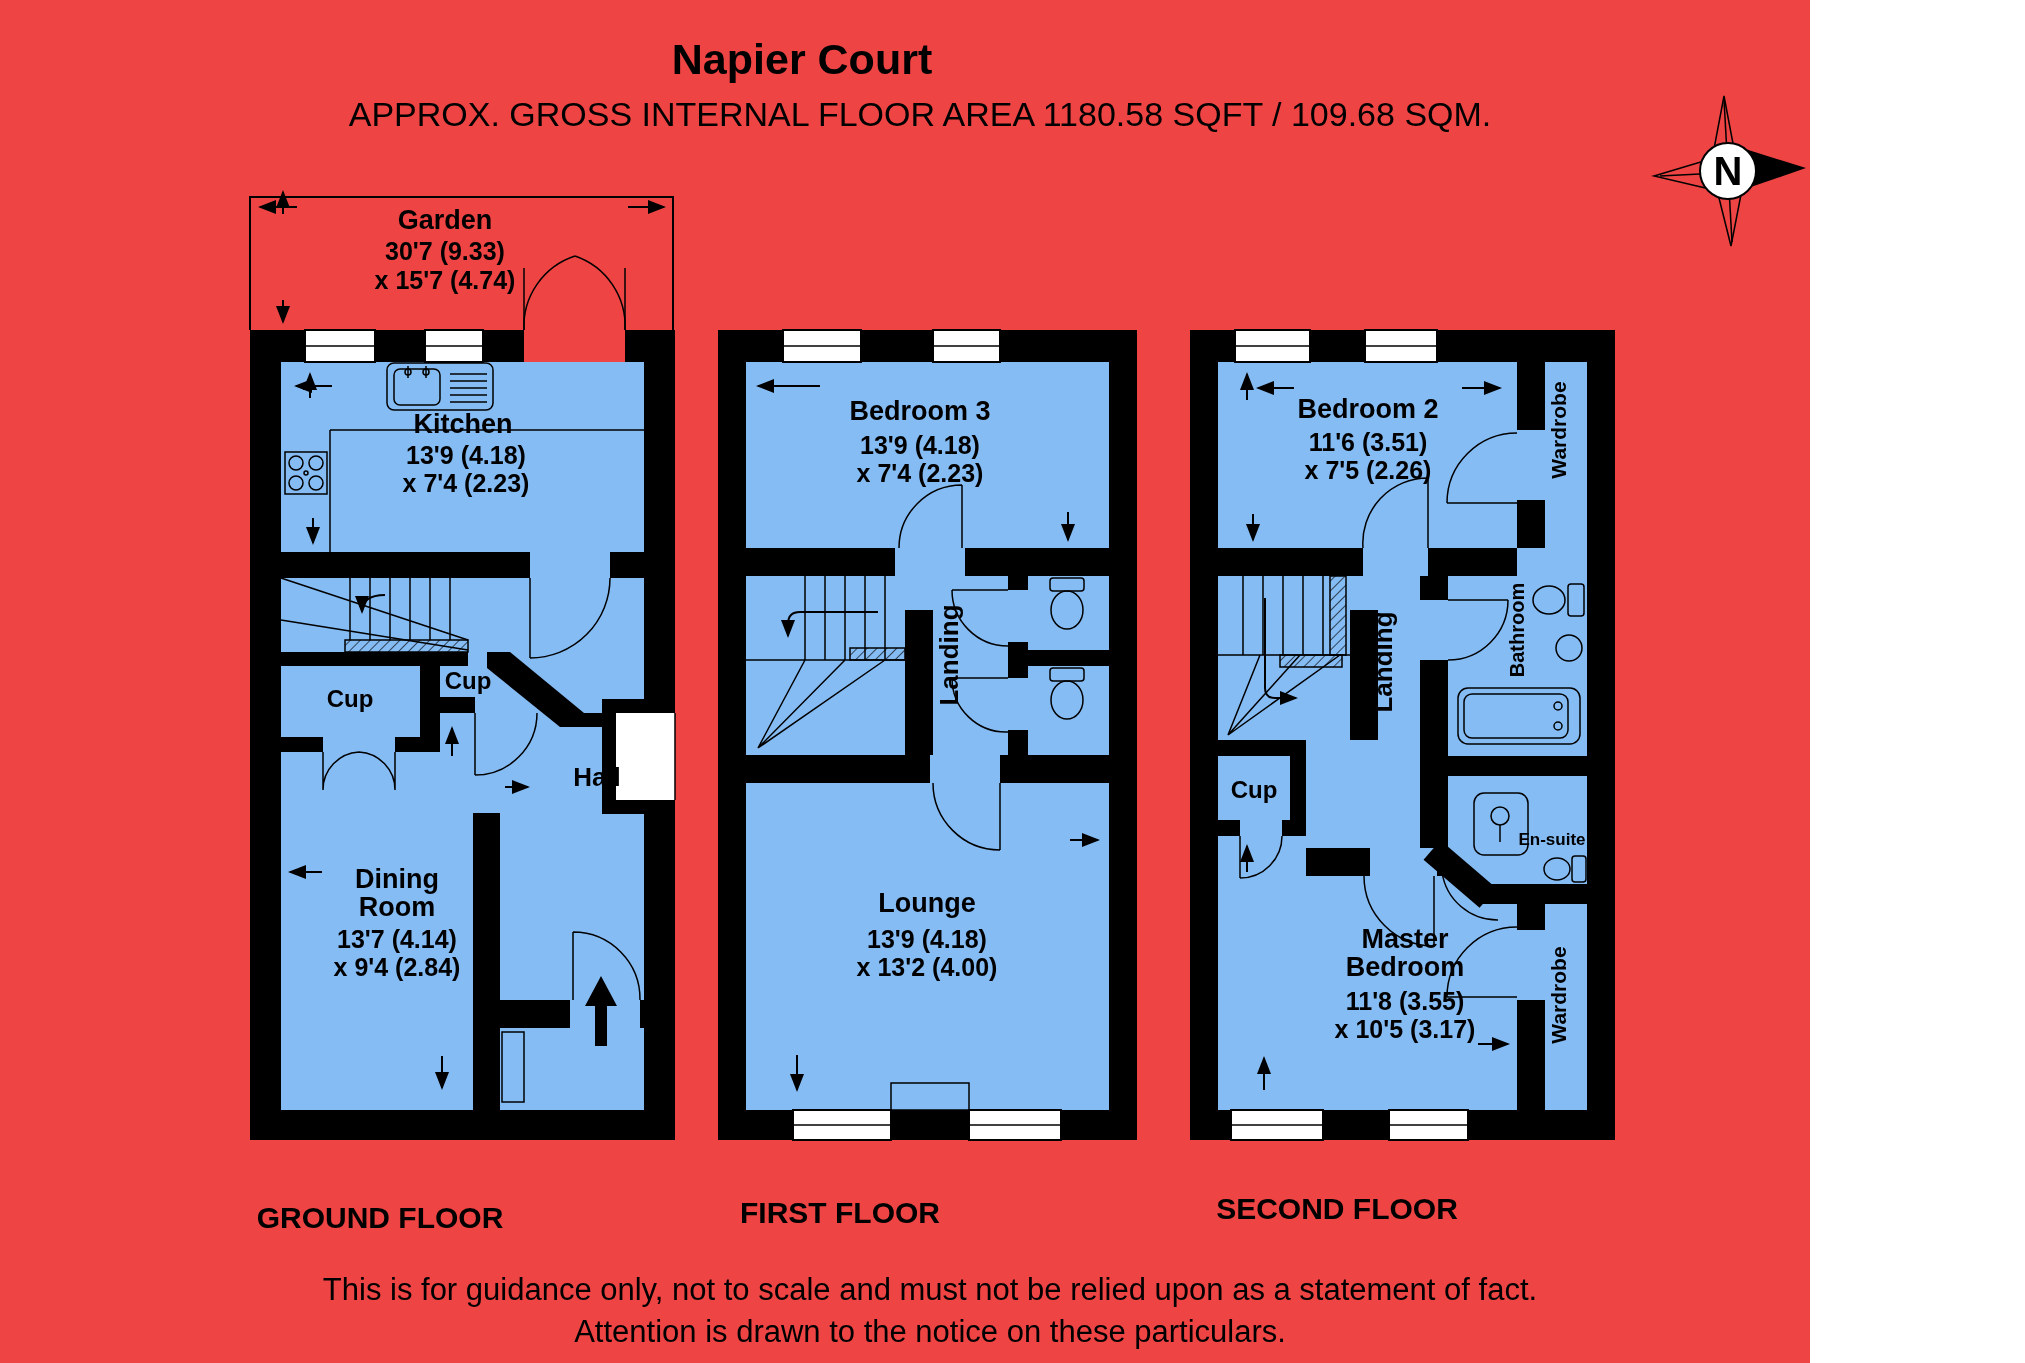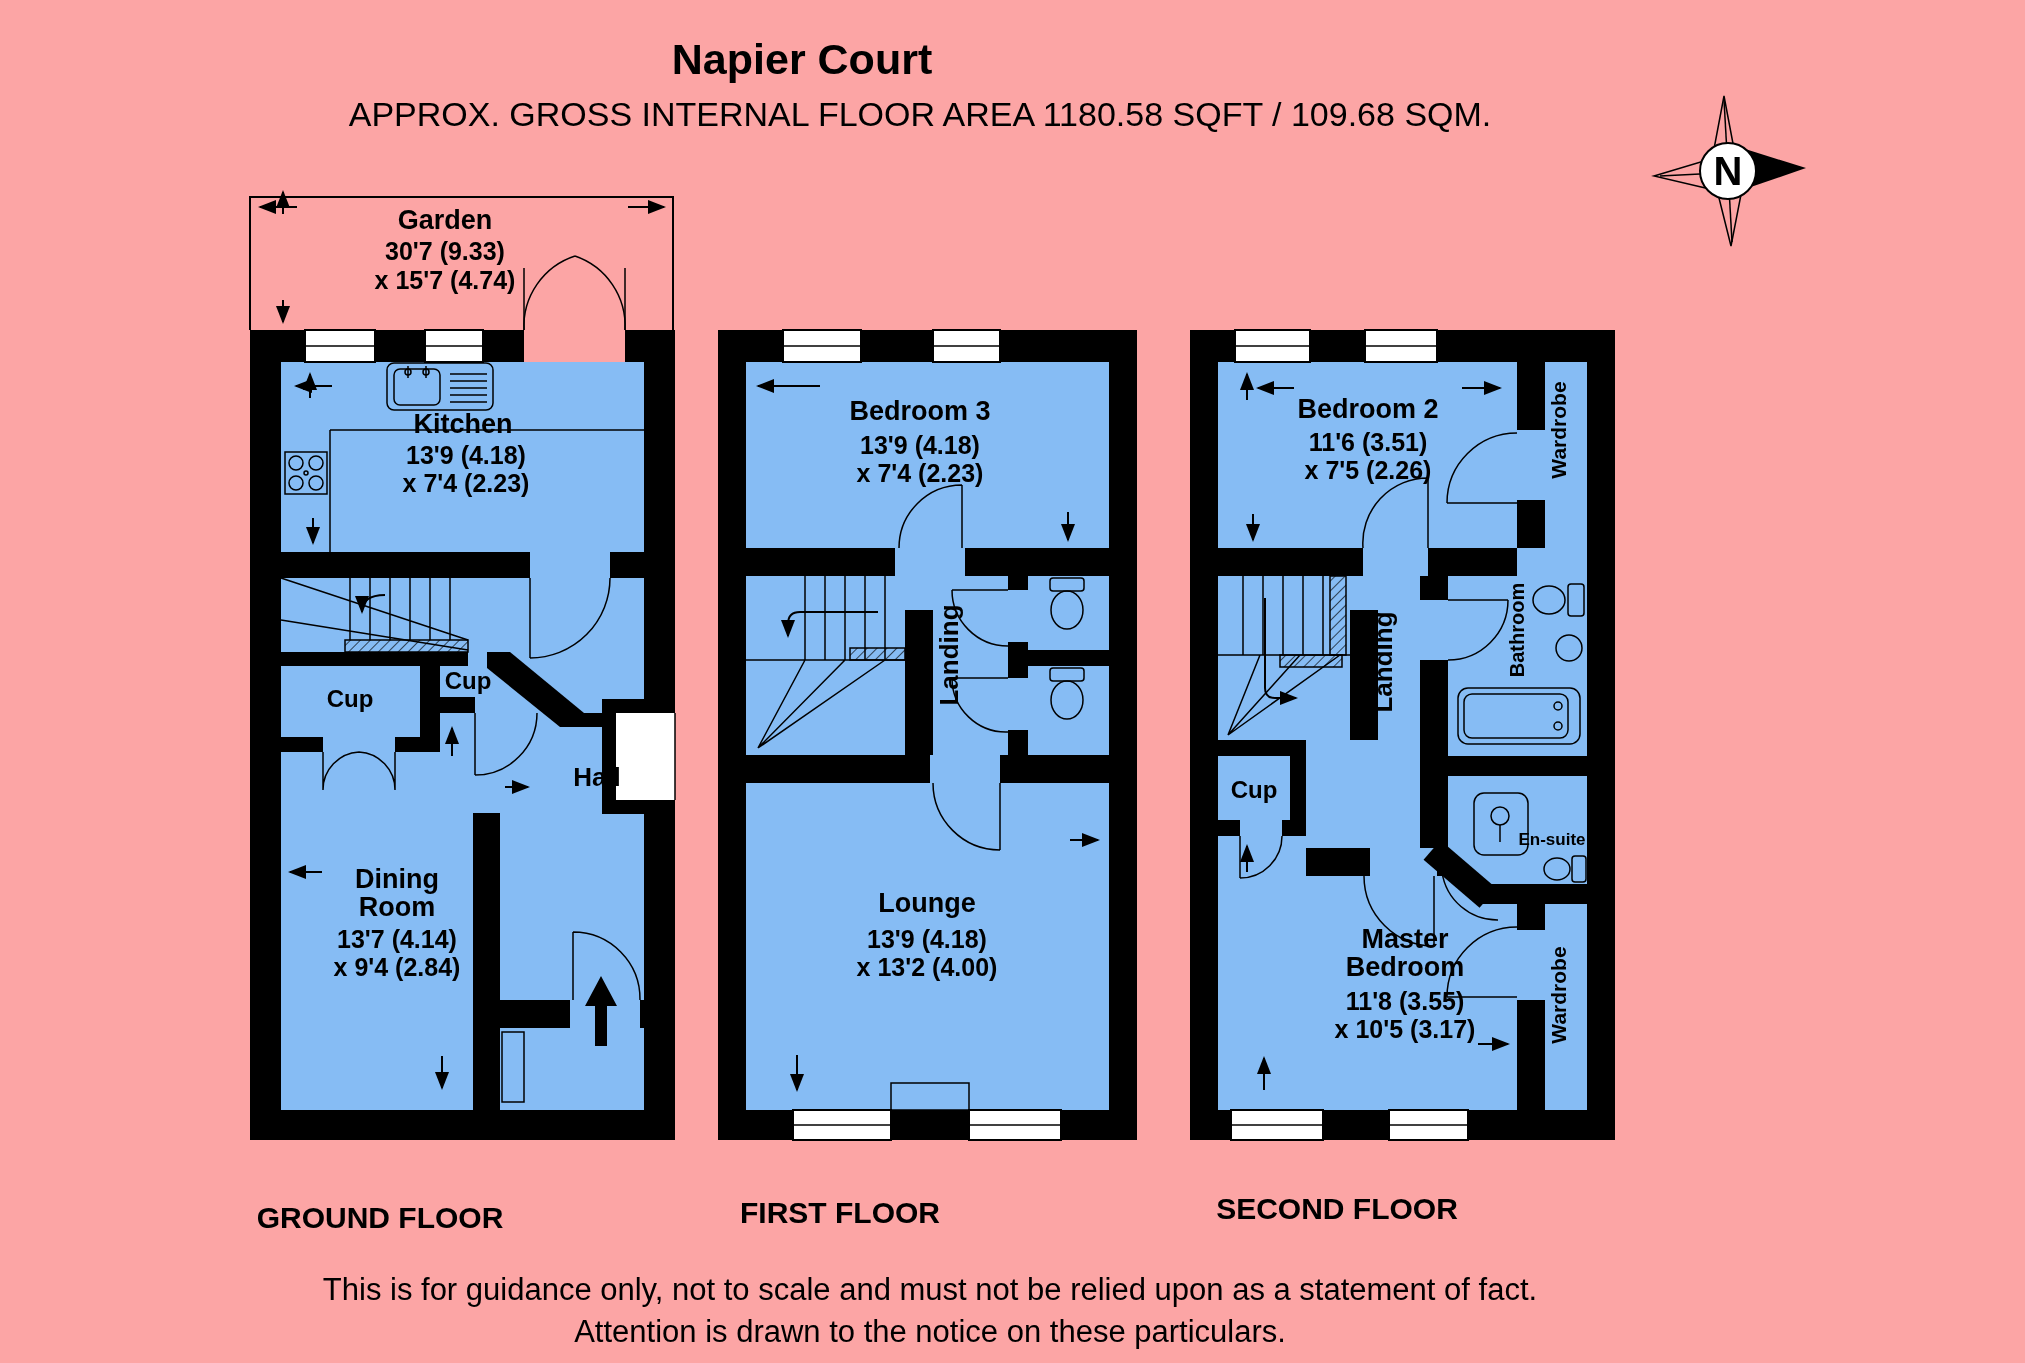--- a/index.html
+++ b/index.html
@@ -1,16 +1,16 @@
 <!DOCTYPE html>
 <html><head>
 <meta charset="utf-8">
 <style>
   html,body{margin:0;padding:0;background:#fff;}
-  .page{width:2025px;height:1363px;position:relative;background:#fca5a5;}
+  .page{width:1810px;height:1363px;position:relative;background:#ef4444;}
   svg{display:block;}
   text{font-family:"Liberation Sans",sans-serif;fill:#000;}
   .wall{fill:#000;stroke:none;}
   .blue{fill:#86BCF4;}
   .white{fill:#fff;}
   .thin{fill:none;stroke:#000;stroke-width:2;}
   .thin1{fill:none;stroke:#000;stroke-width:1.5;}
   .dim{stroke:#000;stroke-width:2;fill:none;}
   .win{fill:#fff;stroke:#000;stroke-width:2;}
   .t-title{font-size:43px;font-weight:bold;text-anchor:middle;}

